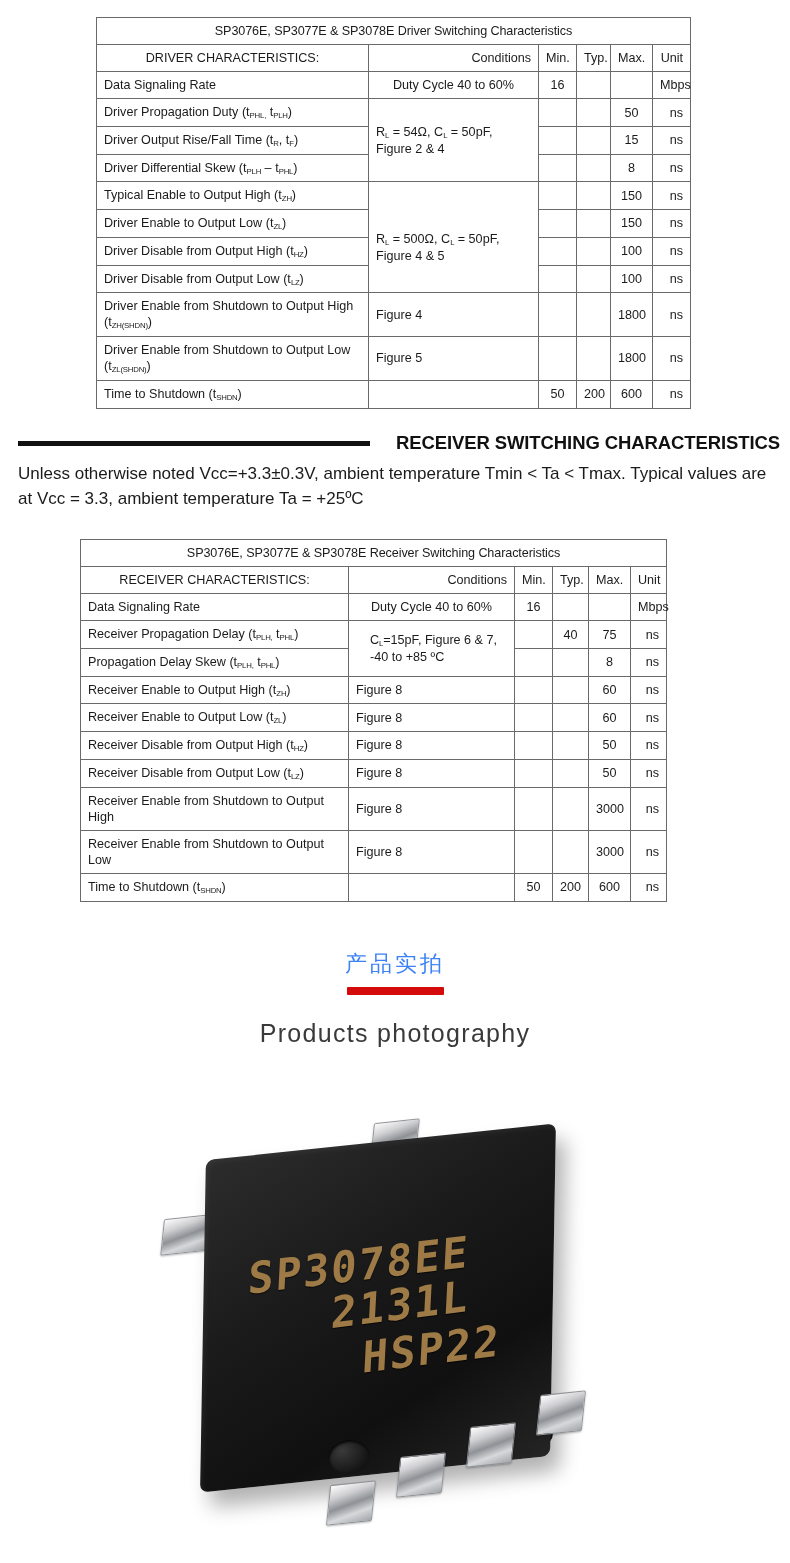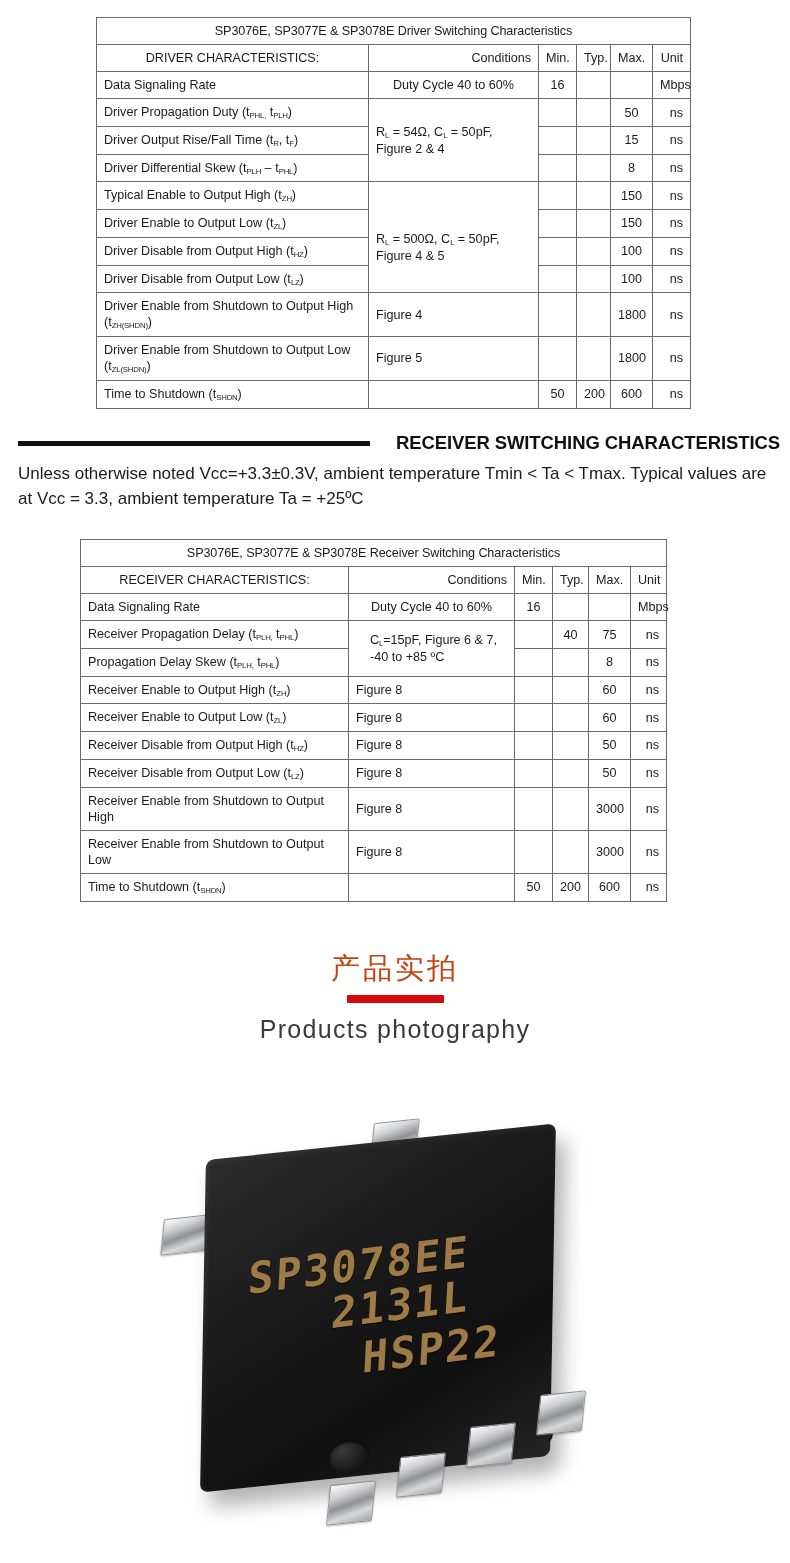--- a/index.html
+++ b/index.html
@@ -123,34 +123,34 @@
   
   #photo-heading {
     position: absolute;
     left: 0;
     top: 950px;
     width: 790px;
     text-align: center;
   }
   #photo-title-cn {
     font-family: "DejaVu Sans", sans-serif;
-    font-size: 29px;
+    font-size: 22px;
     font-weight: 300;
     letter-spacing: 3px;
-    color: #c2410c;
+    color: #3b82f6;
     line-height: 1.25;
   }
   #photo-title-rule {
     width: 97px;
     height: 8px;
     margin: 9px auto 0 auto;
     border-radius: 1px;
   }
   #photo-title-en {
-    margin-top: 12px;
+    margin-top: 24px;
     font-size: 25px;
     font-weight: 300;
     letter-spacing: 1.3px;
     color: #3a3a3a;
   }
 
   
   #product-photo {
     position: absolute;
     left: 110px;

